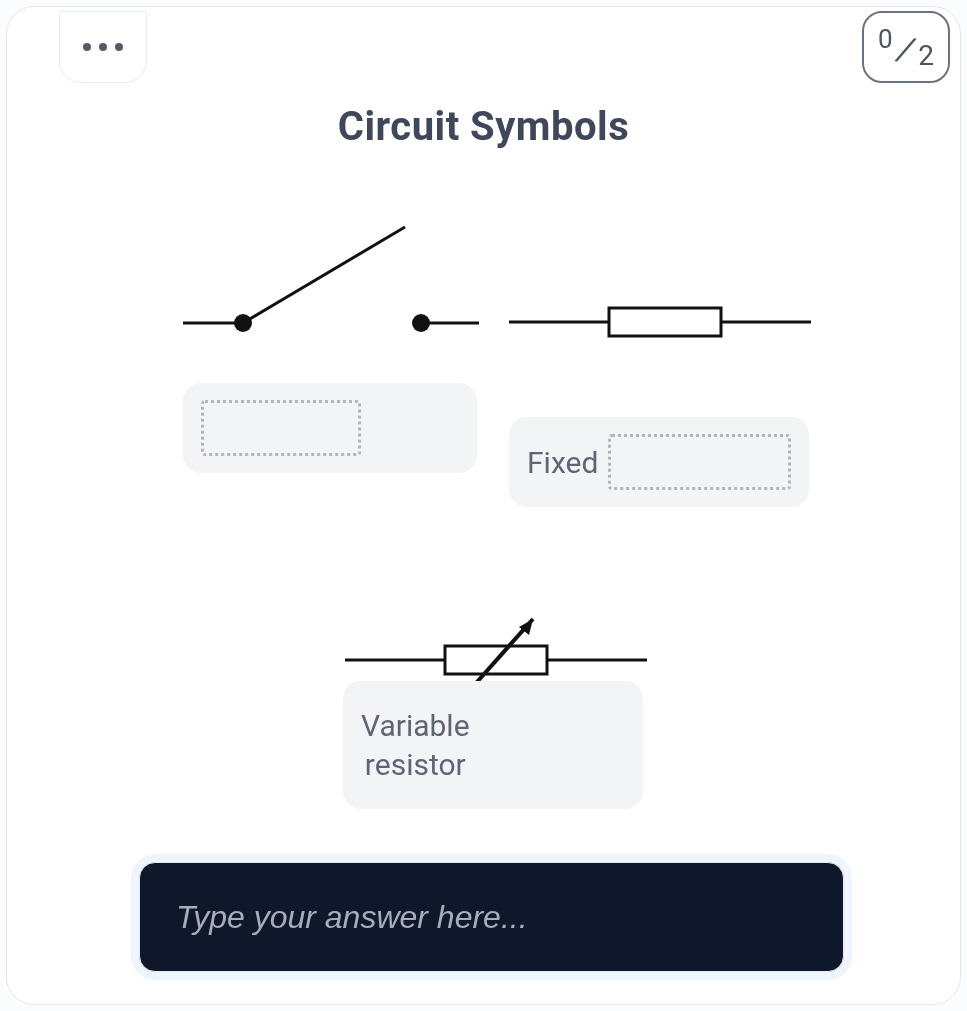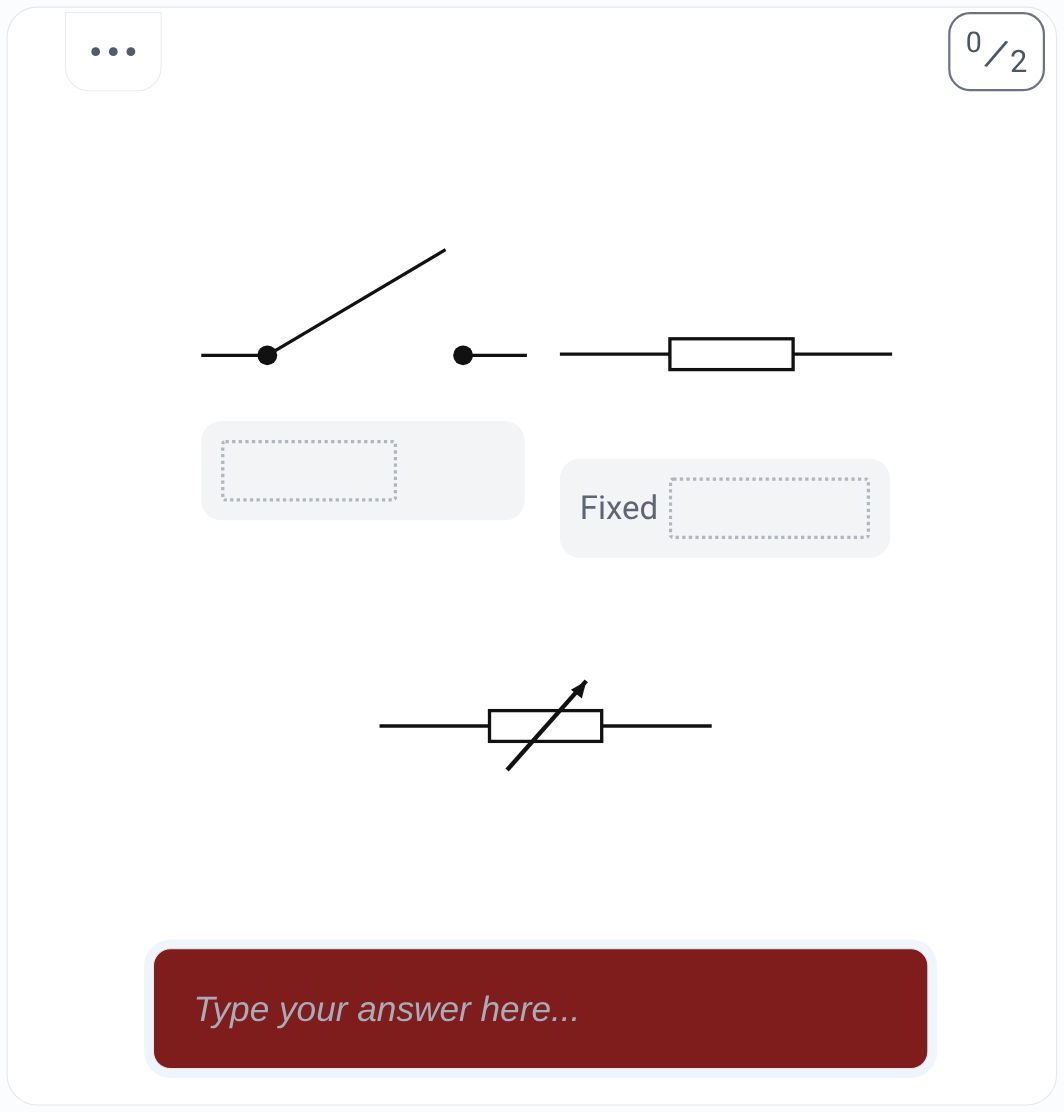--- a/index.html
+++ b/index.html
@@ -147,21 +147,21 @@
   .answer-wrap {
     position: absolute;
     left: 132px;
     right: 116px;
     bottom: 32px;
   }
   .answer-input {
     width: 100%;
     height: 110px;
     border: 1px solid #e5e7eb;
-    background: #7f1d1d;
+    background: #0f172a;
     border-radius: 16px;
     font-size: 32px;
     font-style: italic;
     color: #9aa0ab;
     padding: 0 36px;
     outline: none;
     box-shadow: 0 0 0 8px rgba(210, 225, 245, 0.35);
   }
   .answer-input::placeholder {
     color: #a7adb8;
@@ -179,20 +179,21 @@
       <span class="dot"></span>
       <span class="dot"></span>
     </div>
 
     <div class="score-pill">
       <span class="num">0</span>
       <span class="sep">/</span>
       <span class="den">2</span>
     </div>
 
+    <div class="title">Circuit Symbols</div>
 
     <div class="symbols-area">
 
       <div class="sym sym-switch">
         <svg width="310" height="210" viewBox="0 0 310 210">
 
           <line x1="6" y1="120" x2="62" y2="120" stroke="#111" stroke-width="3"></line>
 
           <circle cx="66" cy="120" r="9" fill="#111"></circle>
 
@@ -228,20 +229,26 @@
 
       <div class="label-box box1">
         <div class="blank-slot"></div>
       </div>
 
       <div class="label-box box2">
         <span class="label-text">Fixed</span>
         <div class="blank-slot" style="width:190px;"></div>
       </div>
 
+      <div class="label-box box3">
+        <span class="label-text">
+          <span>Variable</span><br>
+          <span>resistor</span>
+        </span>
+      </div>
 
     </div>
 
     <div class="answer-wrap">
       <input type="text" class="answer-input" placeholder="Type your answer here..." style="">
     </div>
 
   </div>
 </div>
 

